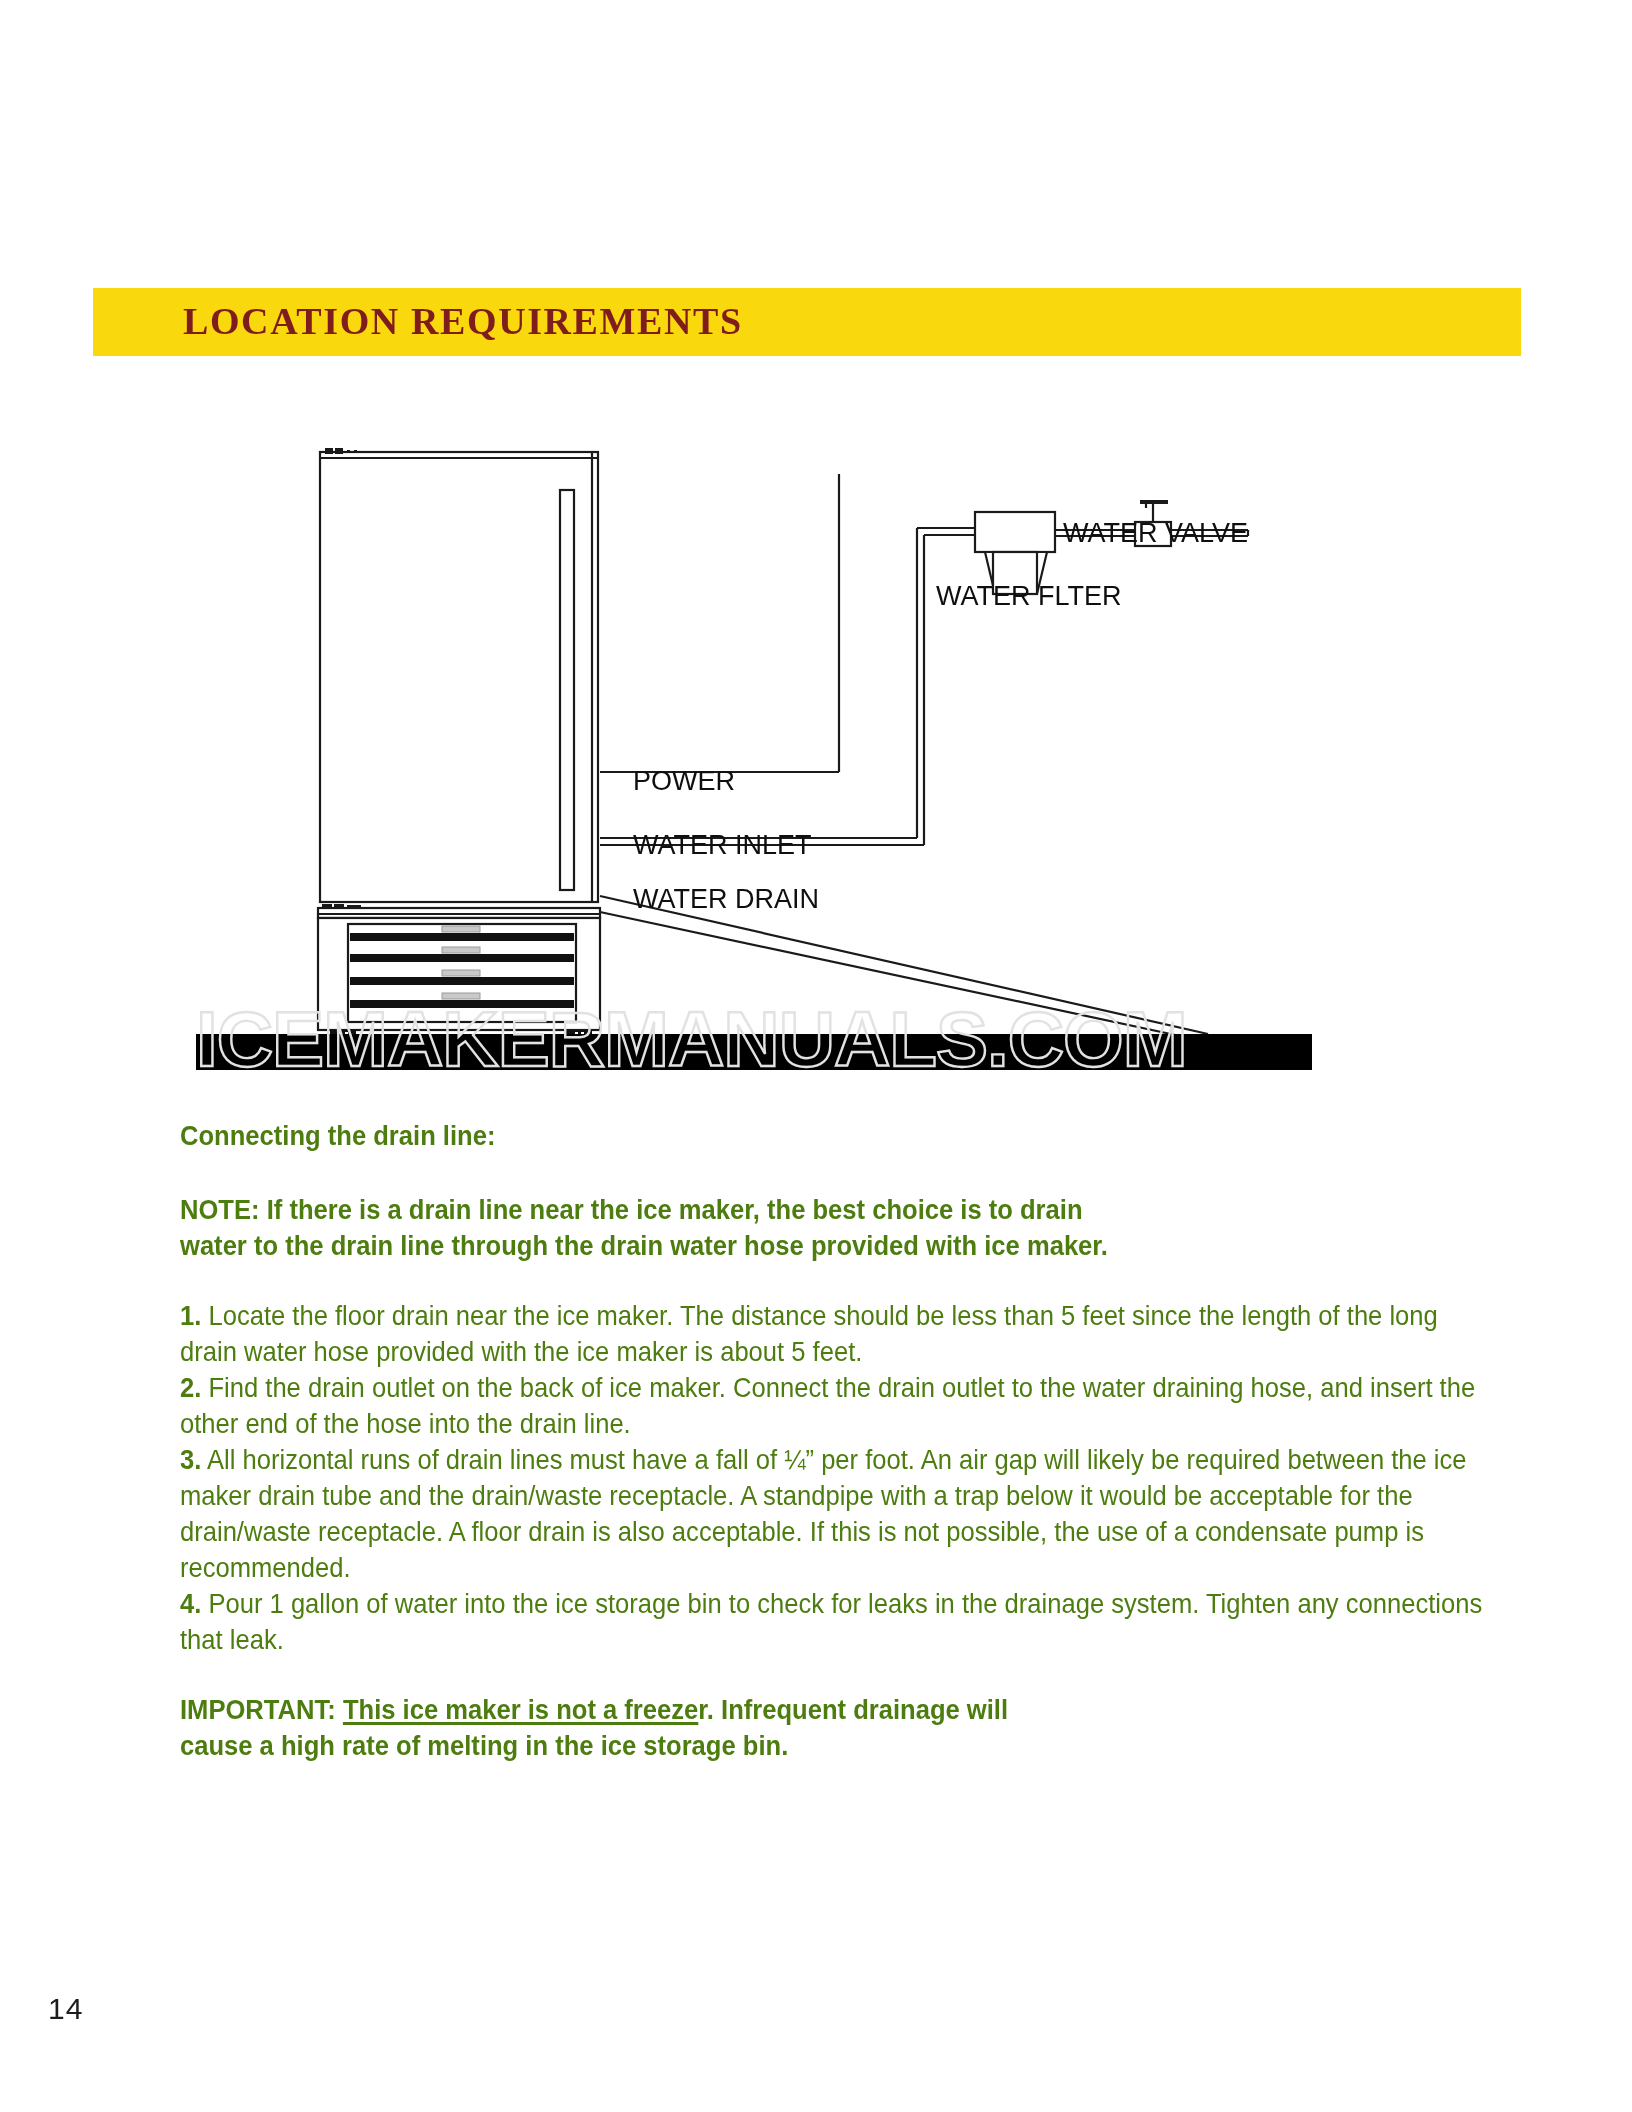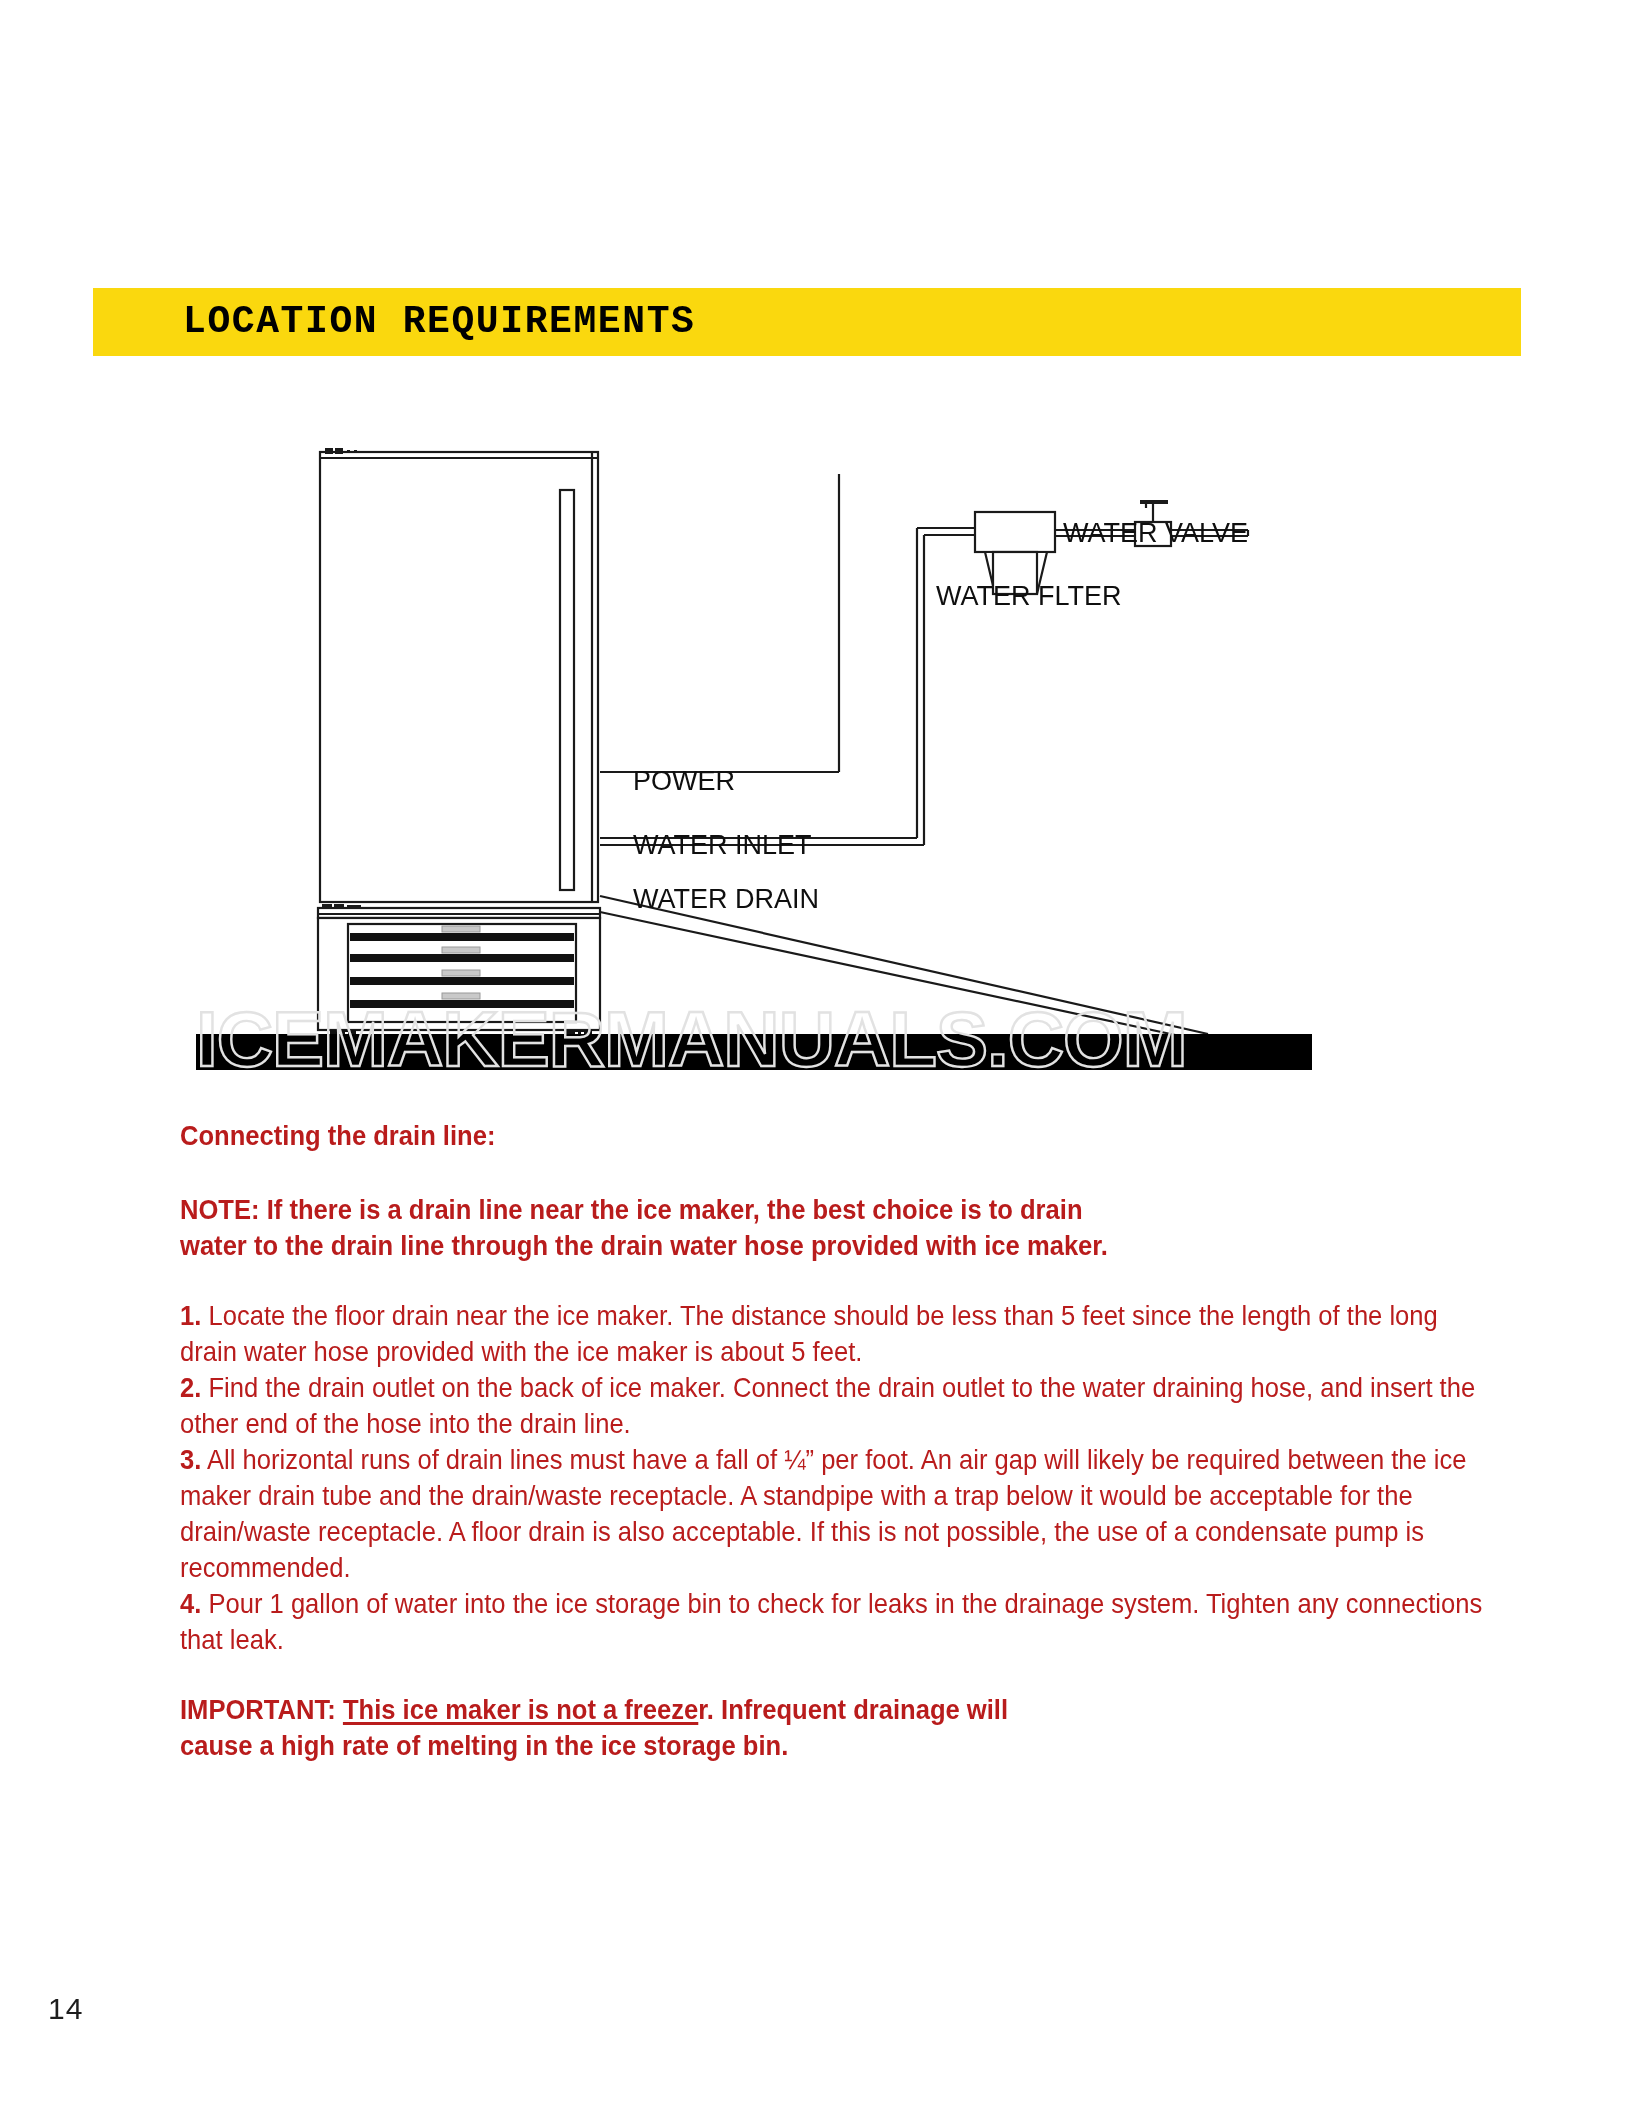--- a/index.html
+++ b/index.html
@@ -27,23 +27,23 @@
     background: #FAD80E;
   }
   #header-title {
     position: absolute;
     left: 90px;
     top: 50%;
     transform: translateY(-52%);
     font-size: 38px;
     font-weight: bold;
     letter-spacing: 1.6px;
-    color: #000000;
+    color: #7f1d1d;
     white-space: nowrap;
-    font-family: Liberation Mono, monospace;
+    font-family: Liberation Serif, serif;
   }
 
   
   #diagram {
     position: absolute;
     left: 0px;
     top: 430px;
     width: 1632px;
     height: 640px;
   }
@@ -71,21 +71,21 @@
 
   
   #body-copy {
     position: absolute;
     left: 180px;
     top: 1118px;
     width: 1310px;
     font-family: "Liberation Sans", sans-serif;
     font-size: 27.5px;
     line-height: 36px;
-    color: #b91c1c;
+    color: #4d7c0f;
     font-stretch: condensed;
   }
   .blk { margin: 0 0 0 0; }
   .gap-lg { height: 38px; }
   .gap-md { height: 34px; }
   .strong { font-weight: bold; }
   .num { font-weight: bold; }
   .underl {
     text-decoration: underline;
     text-decoration-thickness: 2.5px;

